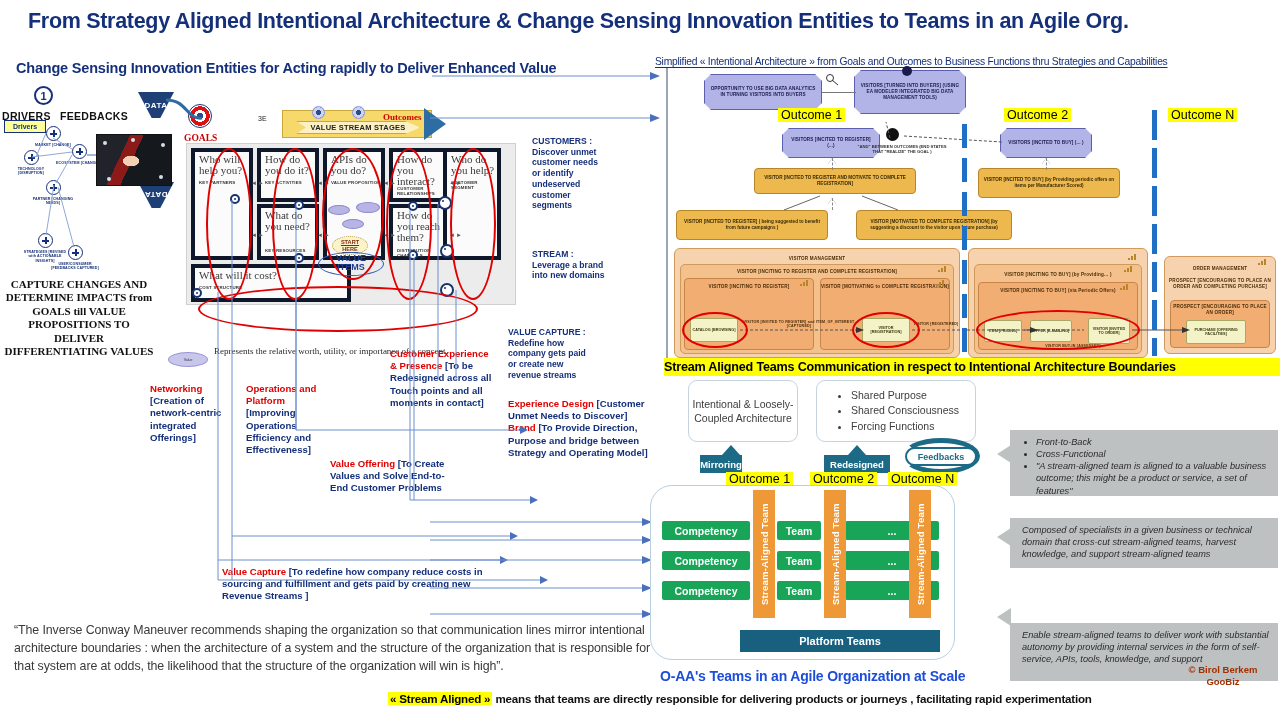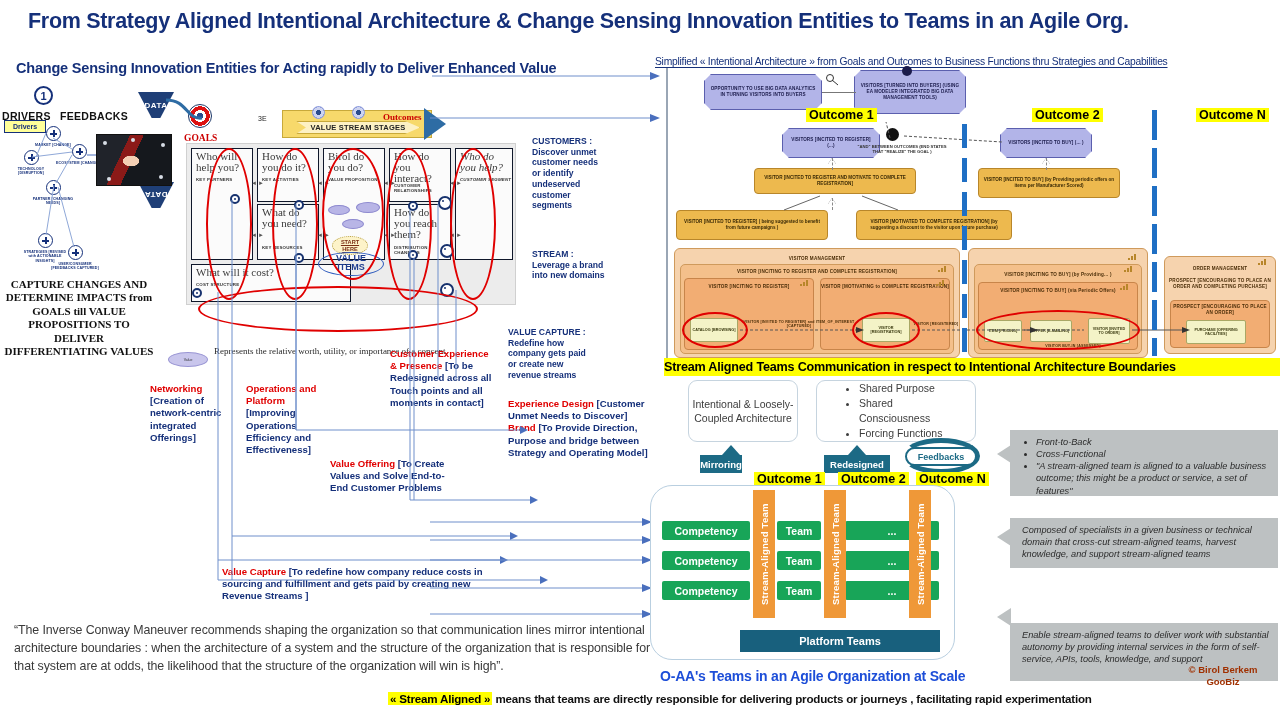--- a/index.html
+++ b/index.html
@@ -118,21 +118,21 @@
   }
   #outcomes-lbl{ left:383px; top:112px; font-size:9px; font-weight:bold; color:#cc0000;
                  font-family:"Liberation Serif", serif;}
 
   
   #bmc{
     left:186px; top:143px; width:330px; height:162px;
     background:#ececec; border:1px solid #d0d0d0;
   }
   .bmc-cell{
-    position:absolute; background:#fbfbfb; border:1px solid #0f172a;
+    position:absolute; background:#fbfbfb; border:4px solid #0f172a;
   }
   .bmc-q{
     position:absolute; left:4px; top:2px; right:2px;
     font-size:11px; color:#3b3b3b; line-height:1.0;
     font-family:"Liberation Serif", serif;
   }
   .bmc-sub{
     position:absolute; left:4px; font-size:4.4px; font-weight:bold;
     color:#333; letter-spacing:.2px;
   }
@@ -232,22 +232,22 @@
   #and-note{
     position:absolute; left:852px; top:144px; width:100px;
     font-size:4.2px; font-weight:bold; color:#333; text-align:center; line-height:1.25;
   }
   #and-junction{
     position:absolute; left:886px; top:128px; width:13px;height:13px;border-radius:50%;
     background:#111;
   }
 
   
-  .outchip{ position:absolute; background:#ffff00; color:#000; font-weight:bold;
-            font-size:12.5px; padding:0 3px;margin-left:28px; }
+  .outchip{ position:absolute; background:#ffff00; color:#000; font-weight:normal;
+            font-size:12.5px; padding:0 3px; }
 
   
   #sa-band{
     left:664px; top:358px; width:616px; height:18px; background:#ffff00;
     color:#000; font-weight:bold; font-size:12.6px; letter-spacing:-0.2px;
     display:flex; align-items:center;
   }
 
   
   .wbox{
@@ -399,34 +399,34 @@
   <div class="bmc-cell" style="left:70px;top:4px;width:62px;height:54px;">
     <div class="bmc-q">How do you do it?</div>
     <div class="bmc-sub" style="top:28px;">KEY ACTIVITIES</div>
   </div>
   <div class="bmc-cell" style="left:70px;top:60px;width:62px;height:56px;">
     <div class="bmc-q">What do you need?</div>
     <div class="bmc-sub" style="top:40px;">KEY RESOURCES</div>
   </div>
 
   <div class="bmc-cell" style="left:136px;top:4px;width:62px;height:112px;">
-    <div class="bmc-q">Birol do you do?</div>
+    <div class="bmc-q">APIs do you do?</div>
     <div class="bmc-sub" style="top:28px;">VALUE PROPOSITION</div>
   </div>
 
   <div class="bmc-cell" style="left:202px;top:4px;width:62px;height:54px;">
     <div class="bmc-q">How do you interact?</div>
     <div class="bmc-sub" style="top:34px;">CUSTOMER RELATIONSHIPS</div>
   </div>
   <div class="bmc-cell" style="left:202px;top:60px;width:62px;height:56px;">
     <div class="bmc-q">How do you reach them?</div>
     <div class="bmc-sub" style="top:40px;">DISTRIBUTION CHANNELS</div>
   </div>
 
-  <div class="bmc-cell" style="left:268px;top:4px;width:58px;height:112px;font-style:italic;">
+  <div class="bmc-cell" style="left:256px;top:4px;width:58px;height:112px;">
     <div class="bmc-q">Who do you help?</div>
     <div class="bmc-sub" style="top:28px;">CUSTOMER SEGMENT</div>
   </div>
 
   <div class="bmc-cell" style="left:4px;top:120px;width:160px;height:38px;">
     <div class="bmc-q">What will it cost?</div>
     <div class="bmc-sub" style="top:17px;">COST STRUCTURE</div>
   </div>
 
   <span class="dots" style="left:64px;top:36px;">◄►</span>
@@ -676,21 +676,21 @@
 
 <div class="rell" style="left:682px;top:312px;width:66px;height:36px;"></div>
 <div class="rell" style="left:852px;top:312px;width:68px;height:36px;"></div>
 <div class="rell" style="left:976px;top:310px;width:164px;height:40px;"></div>
 
 <div class="abs" id="sa-band">Stream Aligned Teams Communication in respect to Intentional Architecture Boundaries</div>
 
 <div class="wbox" style="left:688px;top:380px;width:110px;height:62px;">Intentional &amp; Loosely-Coupled Architecture</div>
 
 <div class="wbox" style="left:816px;top:380px;width:160px;height:62px;justify-content:flex-start;padding-left:14px;">
-  <ul style="margin:16px;padding-left:12px;text-align:left;line-height:1.45;">
+  <ul style="margin:8px;padding-left:12px;text-align:left;line-height:1.45;">
     <li>Shared Purpose</li>
     <li>Shared Consciousness</li>
     <li>Forcing Functions</li>
   </ul>
 </div>
 
 <div class="tealbtn" style="left:700px;top:455px;width:42px;height:18px;">Mirroring</div>
 <div class="teal-arrow" style="left:722px;top:445px;"></div>
 
 <div class="tealbtn" style="left:824px;top:455px;width:66px;height:18px;">Redesigned</div>

